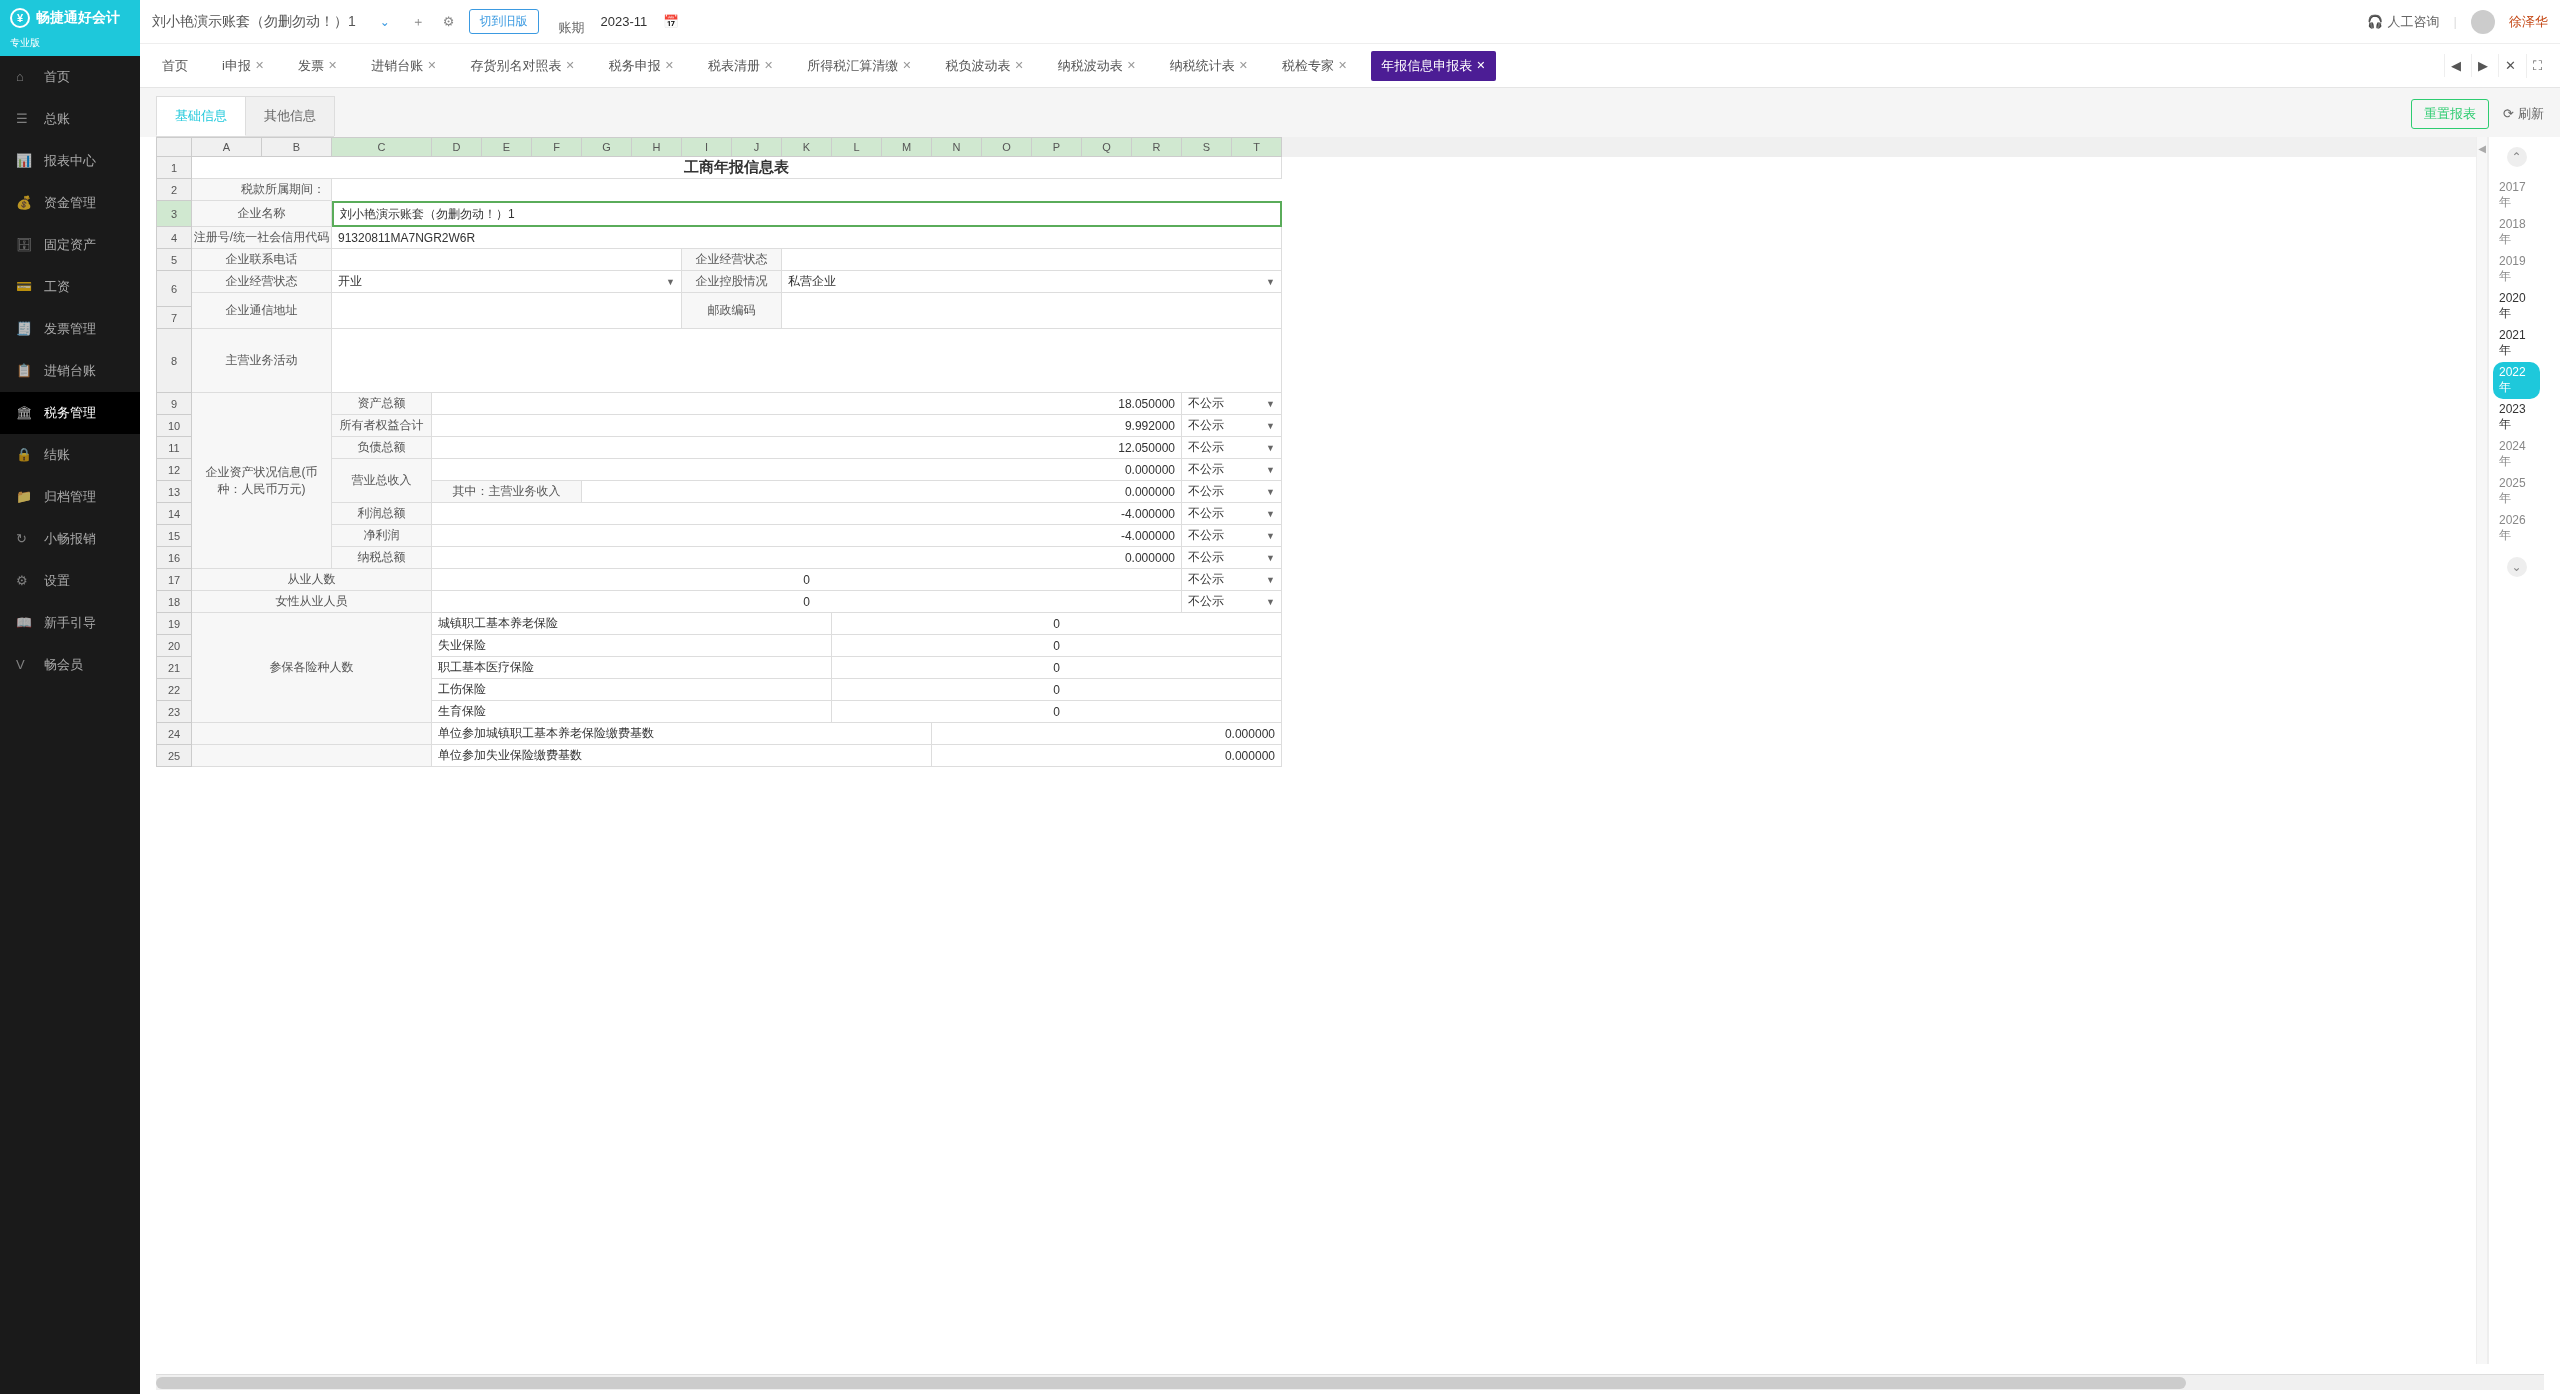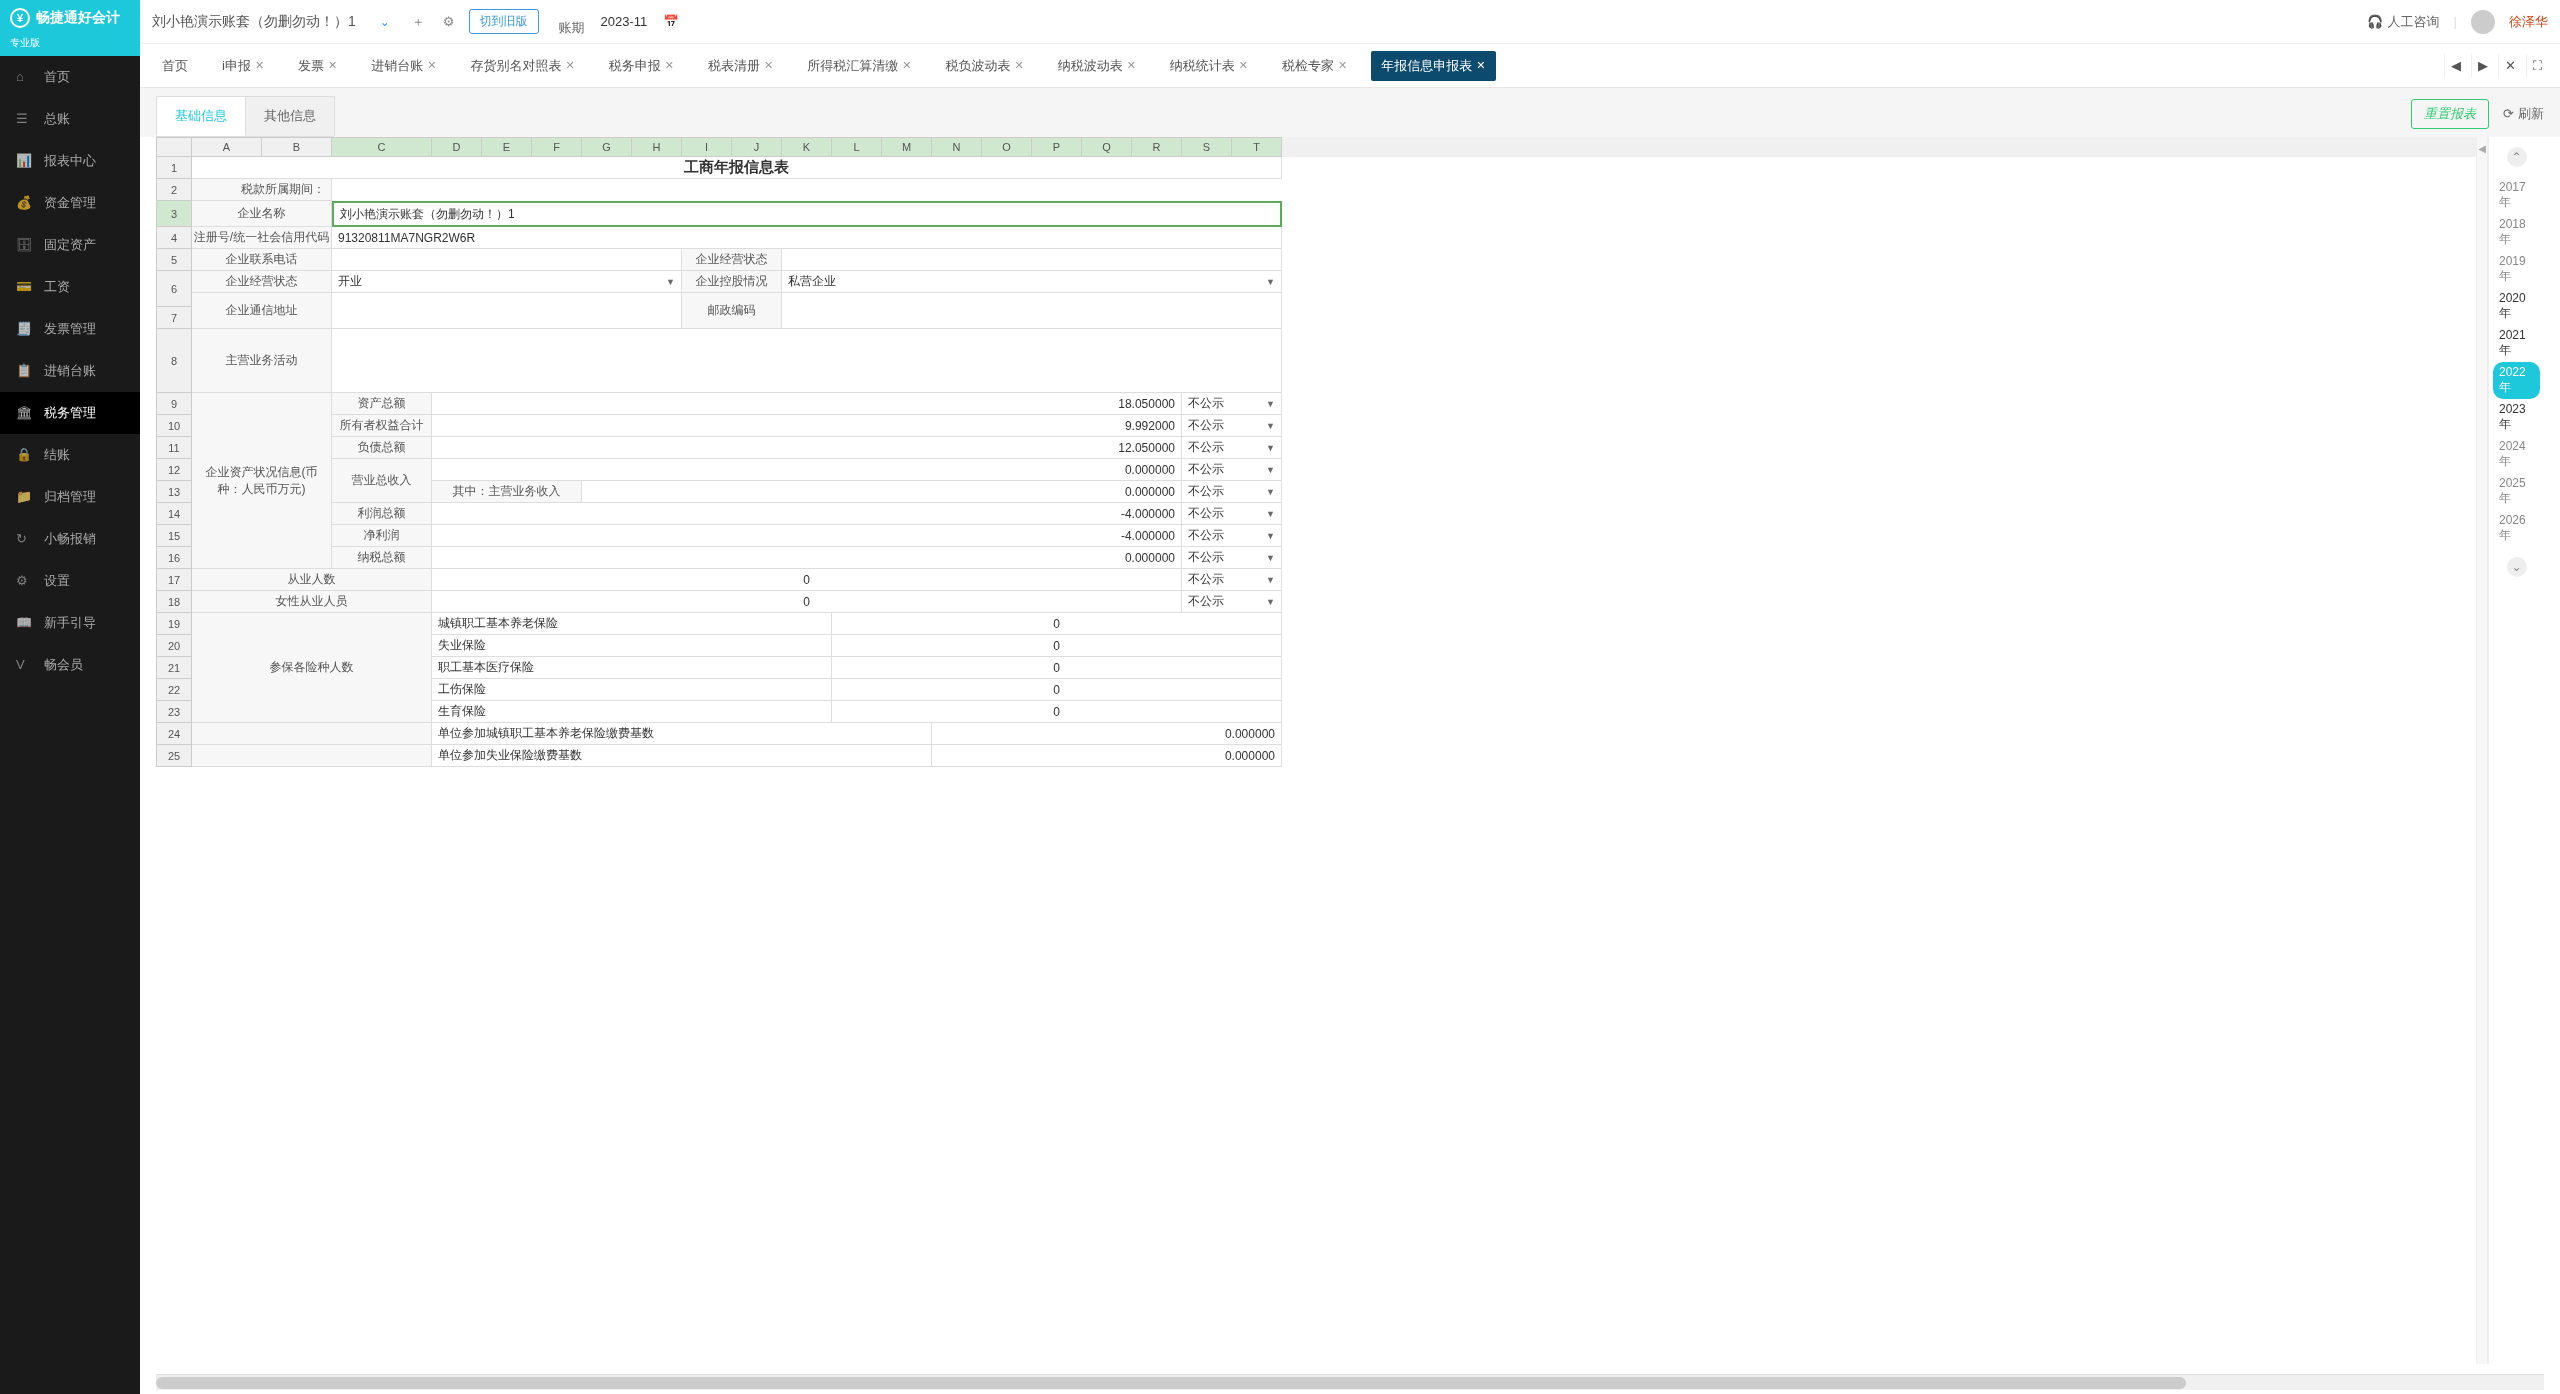--- a/index.html
+++ b/index.html
@@ -31,32 +31,32 @@
     .calendar-icon { color: #3b9ae1; margin-left: 6px; cursor: pointer; }
     .topbar-right { margin-left: auto; display: flex; align-items: center; gap: 14px; }
     .service-link { color: #666; display: flex; align-items: center; gap: 4px; cursor: pointer; }
     .avatar { width: 24px; height: 24px; background: #ccc; border-radius: 50%; display: inline-block; }
     .username { color: #c2410c; }
     
     
     .tabs-row { height: 44px; border-bottom: 1px solid #e5e5e5; display: flex; align-items: center; padding: 0 12px; gap: 2px; background: #fff; }
     .tab { padding: 6px 10px; color: #555; cursor: pointer; display: flex; align-items: center; gap: 4px; font-size: 13px; white-space: nowrap; }
     .tab-close { color: #999; font-size: 11px; }
-    .tab.active { background: #0c4a6e; color: #fff; border-radius: 2px; }
+    .tab.active { background: #4c1d95; color: #fff; border-radius: 2px; }
     .tab.active .tab-close { color: #fff; }
     .tabs-controls { margin-left: auto; display: flex; align-items: center; gap: 4px; }
     .tab-ctrl { padding: 4px 6px; color: #555; cursor: pointer; border-left: 1px solid #eee; }
     
     
     .subtabs-row { padding: 8px 16px 0; display: flex; align-items: center; background: #f5f5f5; }
     .subtabs { display: flex; border-bottom: 1px solid #ddd; }
     .subtab { padding: 10px 18px; cursor: pointer; color: #666; background: #f0f0f0; border: 1px solid #ddd; border-bottom: none; margin-right: -1px; }
     .subtab.active { color: #1ec8db; background: #fff; border-bottom: 1px solid #fff; position: relative; z-index: 1; }
     .subtab-actions { margin-left: auto; display: flex; align-items: center; gap: 14px; padding-bottom: 6px; }
-    .reset-btn { border: 1px solid #2ecc71; color: #2ecc71; padding: 5px 12px; border-radius: 3px; cursor: pointer; font-size: 13px; font-style: italic; }
+    .reset-btn { border: 1px solid #2ecc71; color: #2ecc71; padding: 5px 12px; border-radius: 3px; cursor: pointer; font-size: 13px; }
     .refresh-btn { color: #666; cursor: pointer; display: flex; align-items: center; gap: 4px; }
     
     
     .sheet-wrap { flex: 1; display: flex; overflow: hidden; background: #fff; margin: 0 16px 10px; position: relative; }
     .sheet { flex: 1; overflow: auto; position: relative; }
     .sheet-inner { position: relative; }
     
     .col-headers { display: flex; position: sticky; top: 0; z-index: 5; background: #f0f0f0; }
     .corner-cell { width: 36px; height: 20px; background: #f0f0f0; border: 1px solid #ccc; flex-shrink: 0; }
     .col-header { height: 20px; background: #f0f0f0; border: 1px solid #ccc; border-left: none; text-align: center; font-size: 11px; color: #555; line-height: 18px; flex-shrink: 0; }

